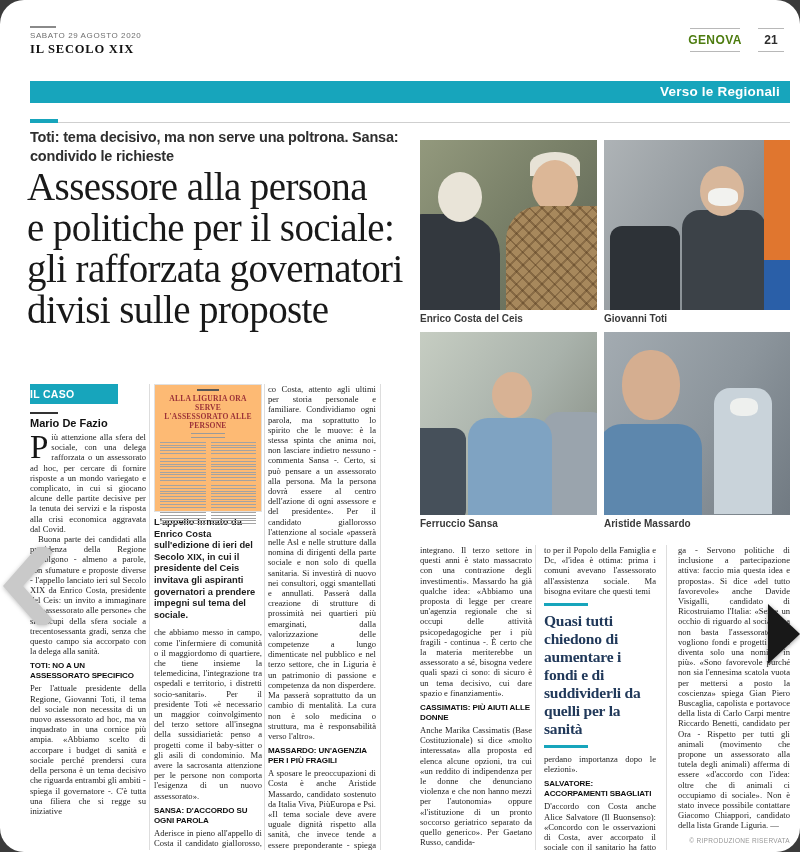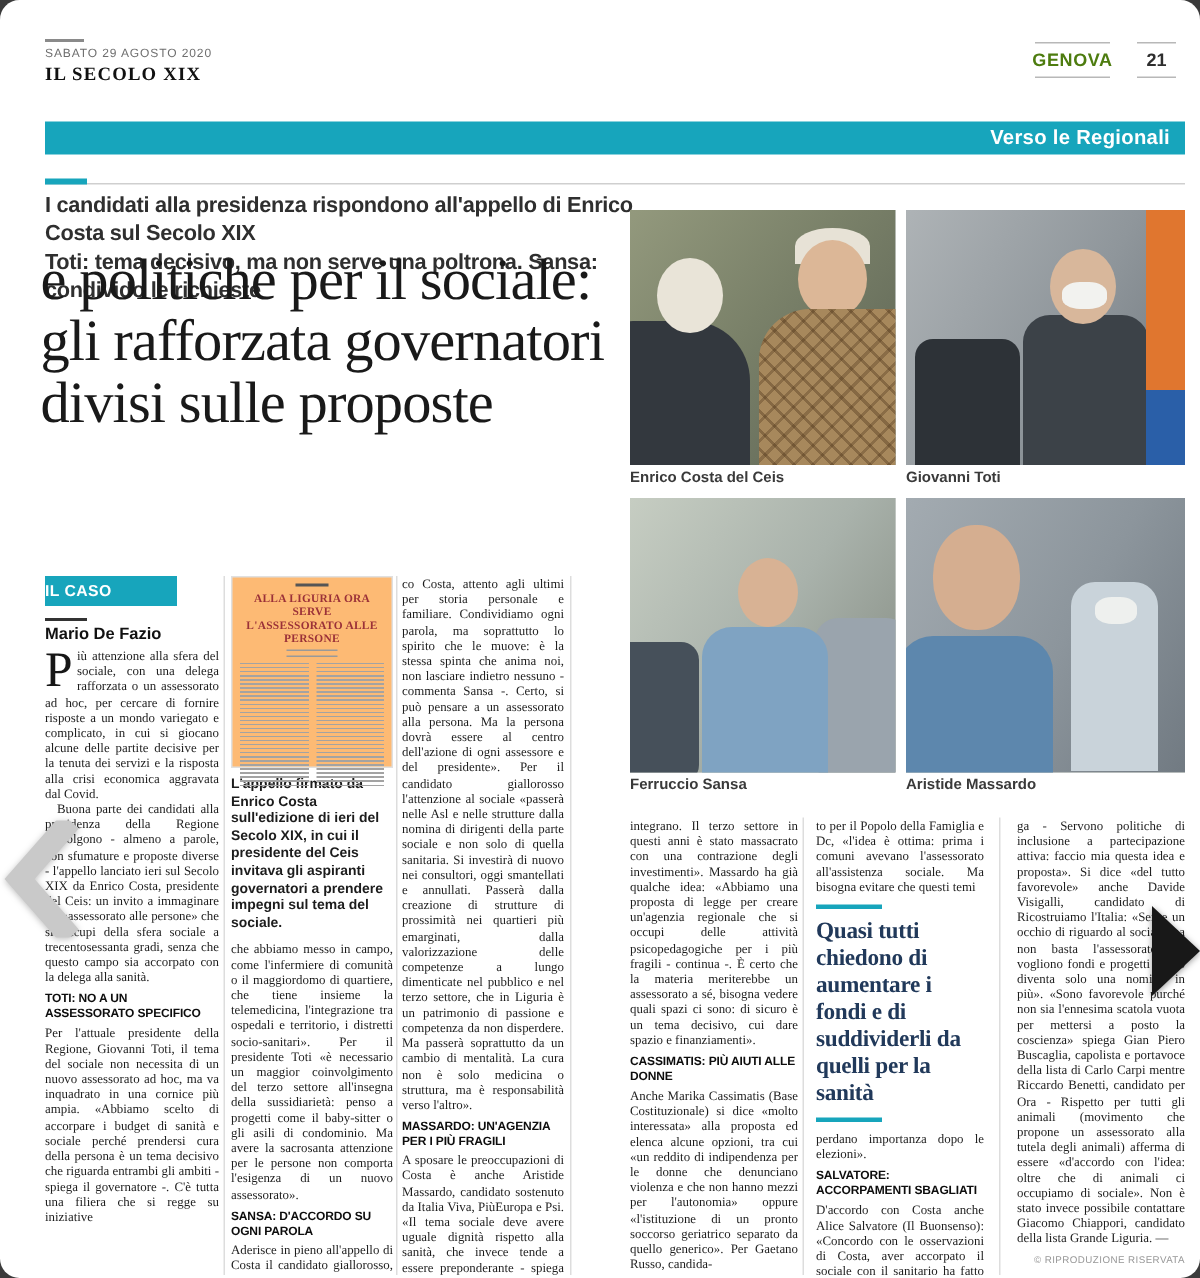--- a/index.html
+++ b/index.html
@@ -1,18 +1,18 @@
 <!DOCTYPE html>
 <html lang="it"><head>
 <meta charset="utf-8">
 <style>
   html,body{margin:0;padding:0;background:#3b3b3b;}
   .stage{position:relative;width:800px;height:852px;overflow:hidden;
          font-family:"Liberation Sans",sans-serif;}
-  .page{position:absolute;inset:0;background:#ffffff;border-radius:13px;overflow:hidden;}
+  .page{position:absolute;inset:0;background:#ffffff;border-radius:24px;overflow:hidden;}
   .abs{position:absolute;}
 
   
   .date-rule{left:30px;top:26px;width:26px;height:2px;background:#8a8a8a;}
   .date{left:30px;top:31px;font-size:8px;letter-spacing:.6px;color:#6e6e6e;}
   .masthead{left:30px;top:42px;font-family:"Liberation Serif",serif;font-weight:700;
             font-size:12.5px;letter-spacing:.8px;color:#111;}
   .sect-block{top:28px;width:58px;text-align:center;}
   .sect-block .r{height:1px;background:#b8b8b8;margin:0 4px;}
   .sect-label{font-size:12px;font-weight:700;color:#4d7c0f;letter-spacing:.4px;line-height:22px;}
@@ -125,25 +125,25 @@
       <div class="r"></div>
       <div class="pagenum-label">21</div>
       <div class="r"></div>
     </div>
 
     <div class="abs banner">Verso le Regionali</div>
     <div class="abs hairline-top"></div>
     <div class="abs teal-dash"></div>
 
     <div class="abs kicker">
-      <div>I candidati alla presidenza rispondono all'appello di Enrico Costa sul Secolo XIX</div>
       <div>Toti: tema decisivo, ma non serve una poltrona. Sansa: condivido le richieste</div>
     </div>
 
     <div class="abs headline">
+      <div>Assessore alla persona</div>
       <div>e politiche per il sociale:</div>
       <div>gli rafforzata governatori</div>
       <div>divisi sulle proposte</div>
     </div>
 
     <div class="abs photo" style="left:420px;top:140px;width:177px;height:170px;">
       <div class="ph-bg1"></div>
       <div class="ph1-suit"></div>
       <div class="ph1-head1"></div>
       <div class="ph1-hair2"></div>

